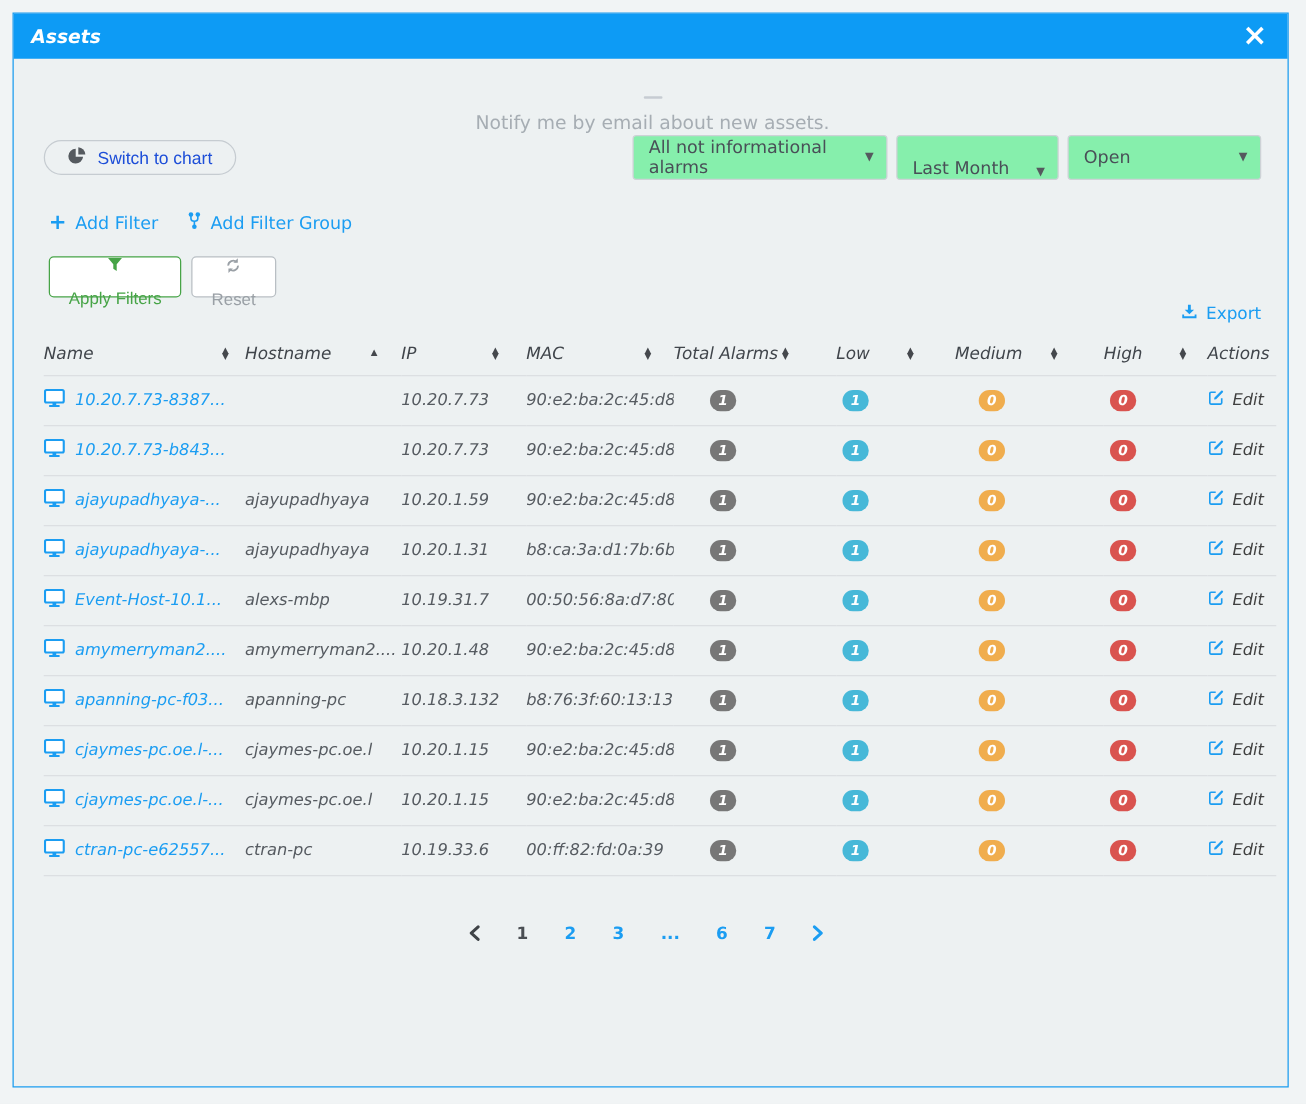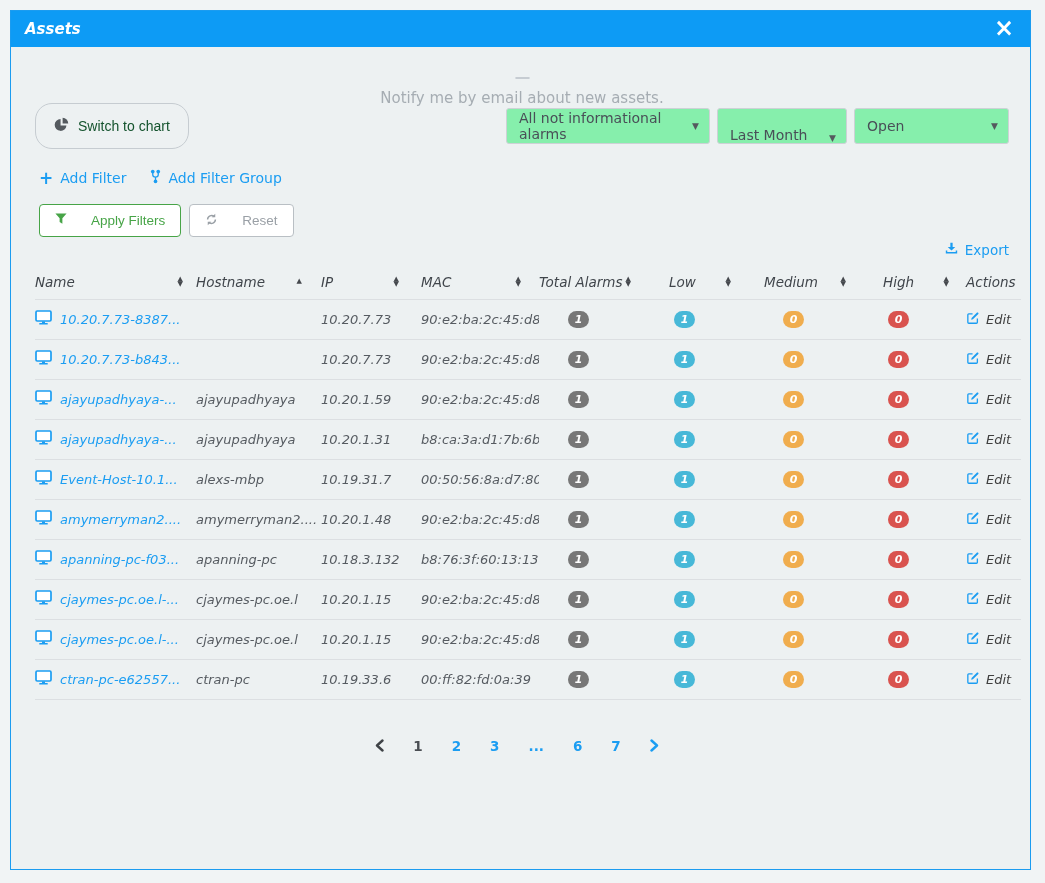--- a/index.html
+++ b/index.html
@@ -31,43 +31,43 @@
   .checkbox {
     width:15px; height:15px; background:#fbfcfc;
     border:1px solid #c6ccd2; border-radius:3px; cursor:pointer;
   }
   .notify-label { color:#a6adb3; font-size:15px; }
 
   
   .toolbar { display:flex; align-items:center; margin-top:11px; margin-left:10px; height:36px; }
   .pill-btn {
     display:inline-flex; align-items:center; gap:9px;
-    height:46px; padding:0 18px; border:1px solid #c6ccd1; border-radius:17px;
-    background:transparent; color:#14532d; font-size:14px; cursor:pointer;
+    height:28px; padding:0 18px; border:1px solid #c6ccd1; border-radius:17px;
+    background:transparent; color:#1d4ed8; font-size:14px; cursor:pointer;
   }
   .selects { display:flex; gap:7px; margin-left:auto; }
   .select {
     background:#86efac; border:1px solid #cdd2d6; border-radius:3px;
     height:36px; display:flex; align-items:center; justify-content:space-between;
     padding:0 10px 0 12px; font-size:14px; color:#494f57; cursor:pointer;
   }
   .select.w1{ width:204px; } .select.w2{ width:130px;align-items:flex-end; } .select.w3{ width:155px; }
   .caret { font-size:9px; color:#55595e; margin-left:8px; }
 
   
   .filter-links { display:flex; gap:24px; margin-top:25px; margin-left:14px; align-items:center; }
   .blue-link { color:#1b9df2; font-size:14px; display:inline-flex; align-items:center; gap:7px; cursor:pointer; text-decoration:none; }
   .plus-glyph { font-size:17px; font-weight:bold; line-height:1; }
 
   
   .filter-buttons { display:flex; gap:8px; margin-top:17px; margin-left:14px; }
   .btn {
-    display:inline-flex; align-items:center; gap:24px;
+    display:inline-flex; align-items:center; gap:10px;
     height:33px; padding:0 15px; border-radius:4px; background:#fff;
-    font-size:13.5px; cursor:pointer;
+    font-size:13.5px; cursor:pointer;flex-direction:column;
   }
   .btn-apply { border:1px solid #47a447; color:#47a447; }
   .btn-reset { border:1px solid #b9bfc4; color:#9aa0a6; }
 
   
   .export-row { display:flex; justify-content:flex-end; margin-top:2px; height:22px; }
   .export-link { font-size:13.5px; }
 
   
   table { width:986px; margin-left:10px; border-collapse:collapse; table-layout:fixed; margin-top:4px;font-style:italic; }

